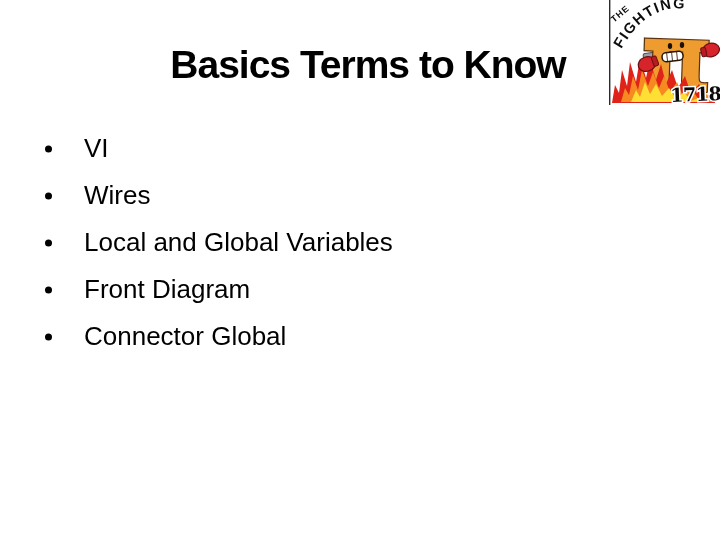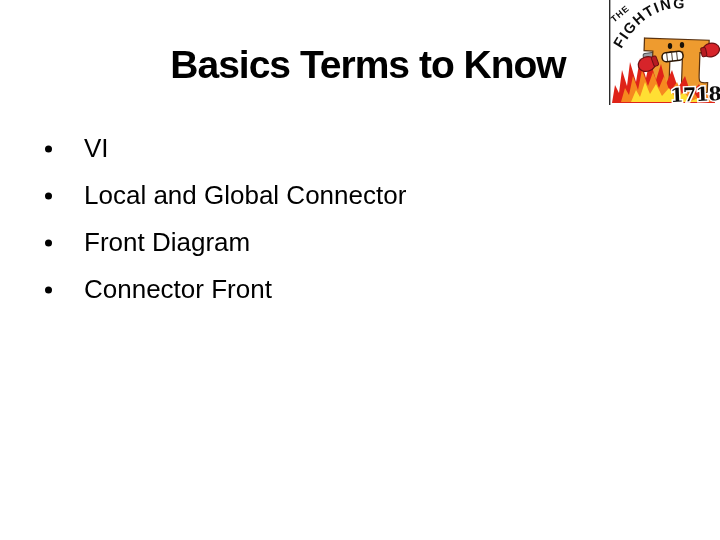--- a/index.html
+++ b/index.html
@@ -63,29 +63,33 @@
 
   <div class="slide-title">Basics Terms to Know</div>
 
   <ul class="bullet-list">
     <li>
       <span class="bullet-dot"></span>
       <span>VI</span>
     </li>
     <li>
       <span class="bullet-dot"></span>
-      <span>Local and Global Connector</span>
+      <span>Wires</span>
+    </li>
+    <li>
+      <span class="bullet-dot"></span>
+      <span>Local and Global Variables</span>
     </li>
     <li>
       <span class="bullet-dot"></span>
       <span>Front Diagram</span>
     </li>
     <li>
       <span class="bullet-dot"></span>
-      <span>Connector Front</span>
+      <span>Connector Global</span>
     </li>
   </ul>
 
   <div class="team-logo">
     <svg width="111" height="108" viewBox="0 0 111 108" xmlns="http://www.w3.org/2000/svg" xmlns:xlink="http://www.w3.org/1999/xlink">
       <defs>
         <path id="arc" d="M 7,60 Q 42,-16 107,20" fill="none"></path>
       </defs>
 
       <g>

